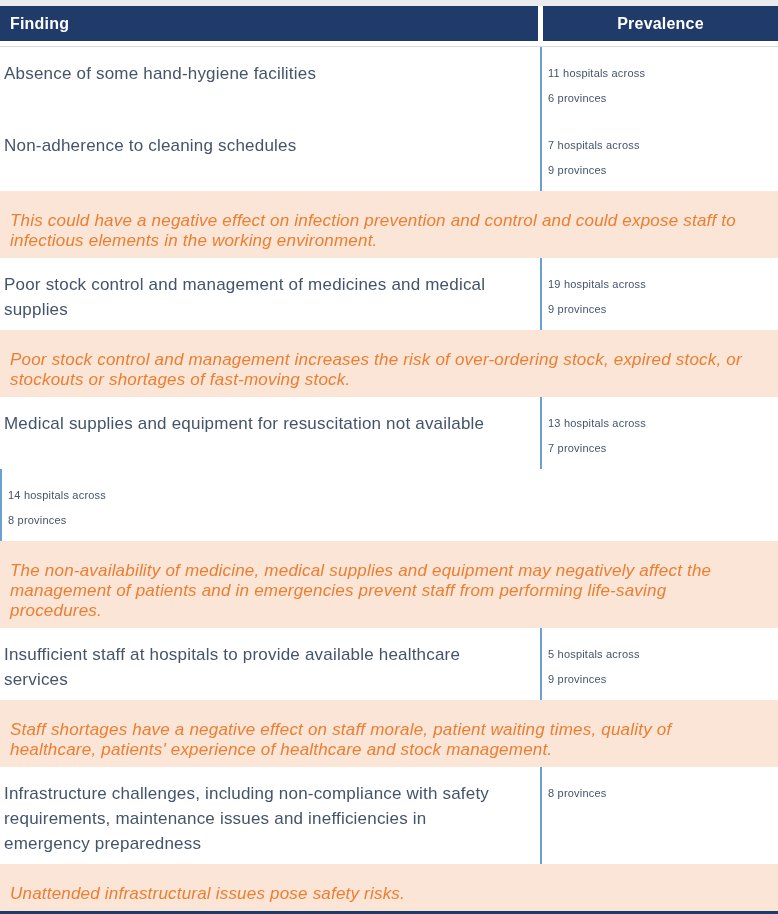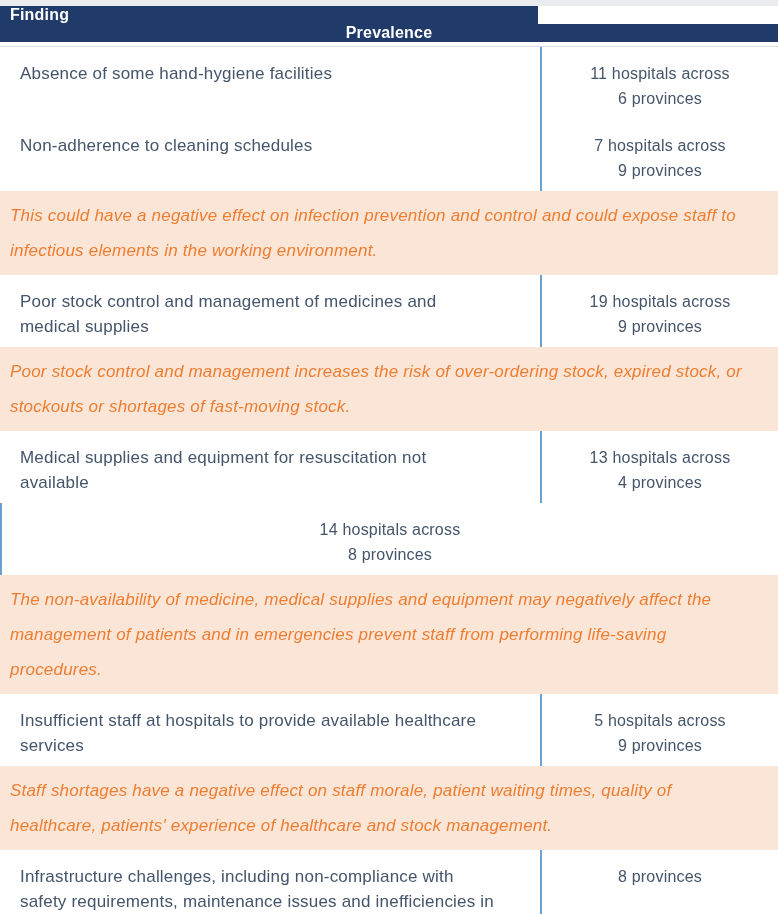--- a/index.html
+++ b/index.html
@@ -15,62 +15,62 @@
   html, body { background: #ffffff; }
   body {
     width: 778px;
     font-family: "Liberation Sans", sans-serif;
     color: var(--body-text);
   }
   .table-wrap { width: 778px; }
 
   .top-strip { height: 6px; background: var(--frame-gray); }
 
-  .table-header { display: flex; height: 35px; flex-direction: column; }
+  .table-header { display: flex; height: 35px; }
   .hdr-cell {
     background: var(--navy);
     color: #fff;
     font-weight: bold;
     font-size: 16px;
     letter-spacing: 0.2px;
     display: flex;
     align-items: center;
   }
   .hdr-finding { width: 538px; padding-left: 10px; }
   .hdr-gap { width: 5px; background: #ffffff; }
   .hdr-prevalence { flex: 1; justify-content: center; }
 
   .under-header { height: 6px; background: #ffffff; border-bottom: 1px solid var(--rule-gray); }
 
   .row-data { display: flex; min-height: 72px; background: #ffffff; }
   .cell-finding {
     width: 540px;
-    padding: 14px 40px 8px 20px;
+    padding: 14px 40px 8px 4px;
     font-size: 17px;
     line-height: 25px;
     letter-spacing: 0.2px;
   }
   .cell-prev {
     flex: 1;
     border-left: 2px solid var(--divider-blue);
     padding: 14px 6px 8px 6px;
-    text-align: center;
-    font-size: 16px;
+    text-align: left;
+    font-size: 11px;
     line-height: 25px;
     letter-spacing: 0.2px;
   }
 
   .row-note {
     background: var(--note-bg);
     color: var(--note-text);
     font-style: italic;
     font-size: 17px;
-    line-height: 35px;
+    line-height: 20px;
     letter-spacing: 0.2px;
-    padding: 7px 16px 7px 10px;
+    padding: 20px 16px 7px 10px;
   }
 
   .bottom-rule { height: 9px; background: var(--navy); }
 </style>
 </head>
 <body>
 
 <div class="table-wrap">
   <div class="top-strip"></div>
 
@@ -103,21 +103,21 @@
         <div class="cell-prev">
           <div class="">19 hospitals across</div>
           <div class="">9 provinces</div>
         </div>
       </div>
       <div class="row-note">Poor stock control and management increases the risk of over-ordering stock, expired stock, or stockouts or shortages of fast-moving stock.</div>
       <div class="row-data">
         <div class="cell-finding">Medical supplies and equipment for resuscitation not available</div>
         <div class="cell-prev">
           <div class="">13 hospitals across</div>
-          <div class="">4 provinces</div>
+          <div class="">7 provinces</div>
         </div>
       </div>
       <div class="row-data">
         <div class="cell-prev">
           <div class="">14 hospitals across</div>
           <div class="">8 provinces</div>
         </div>
       </div>
       <div class="row-note">The non-availability of medicine, medical supplies and equipment may negatively affect the management of patients and in emergencies prevent staff from performing life-saving procedures.</div>
       <div class="row-data">

